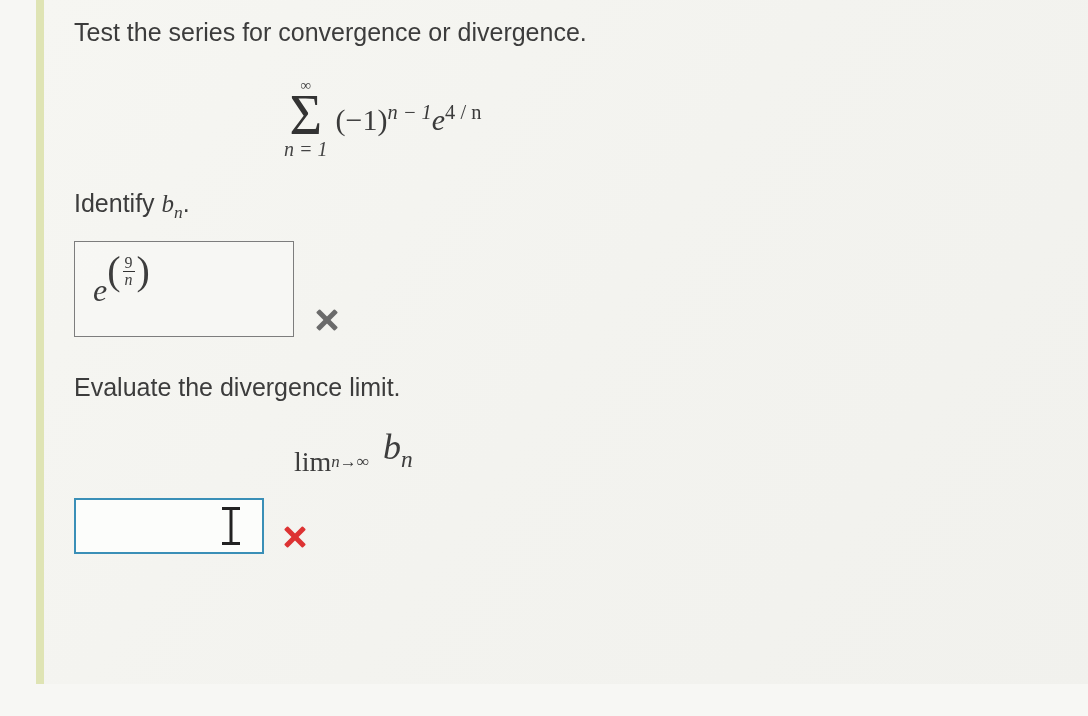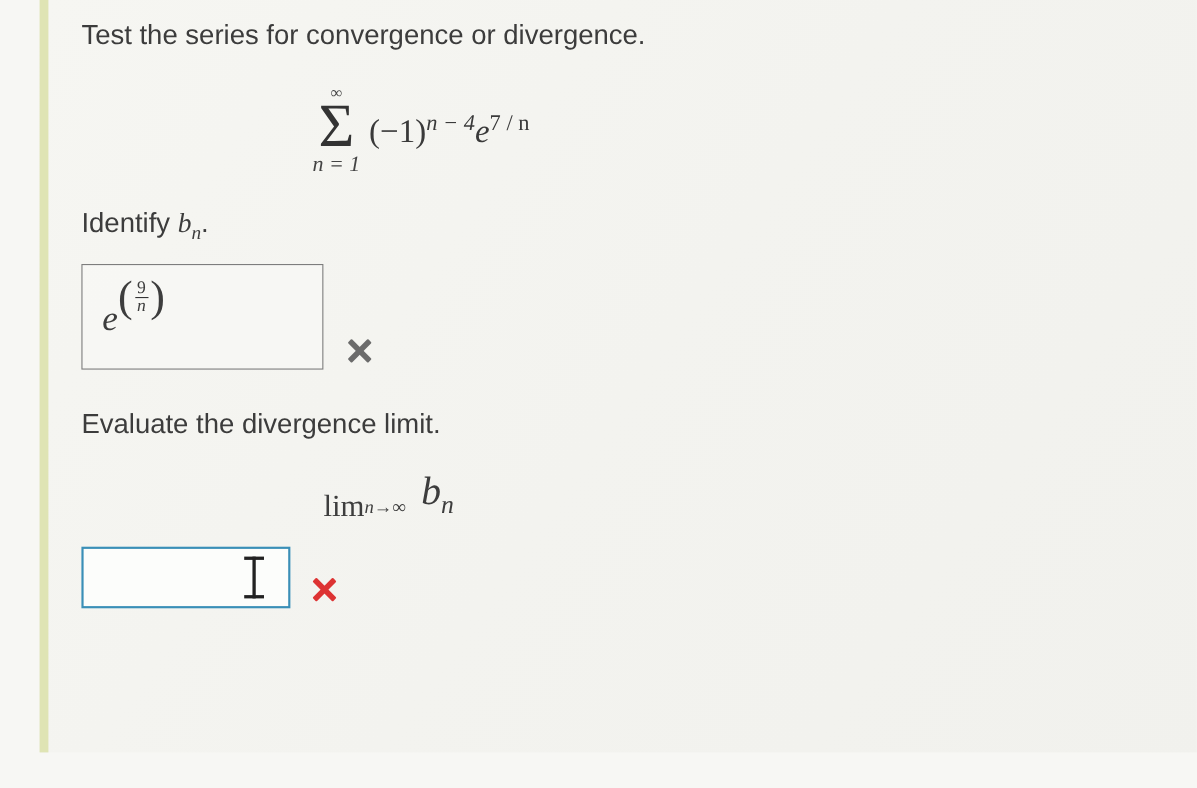--- a/index.html
+++ b/index.html
@@ -241,21 +241,21 @@
     <div class="prompt">Test the series for convergence or divergence.</div>
 
     <div class="sum-wrap">
       <div class="sum-row">
         <div class="sigma-stack">
           <div class="sigma-top">∞</div>
           <div class="sigma">Σ</div>
           <div class="sigma-bottom">n = 1</div>
         </div>
         <div class="series-expr">
-          <span>(−1)</span><sup><span class="ital">n − 4</span></sup><span class="ital">e</span><sup><span>7 / n</span></sup>
+          <span>(−1)</span><sup><span class="ital">n − 1</span></sup><span class="ital">e</span><sup><span>4 / n</span></sup>
         </div>
       </div>
     </div>
 
     <div class="identify">
       <span>Identify </span><span class="bn"><span>b</span><sub>n</sub></span><span>.</span>
     </div>
 
     <div class="answer-row">
       <div class="answer-box">

